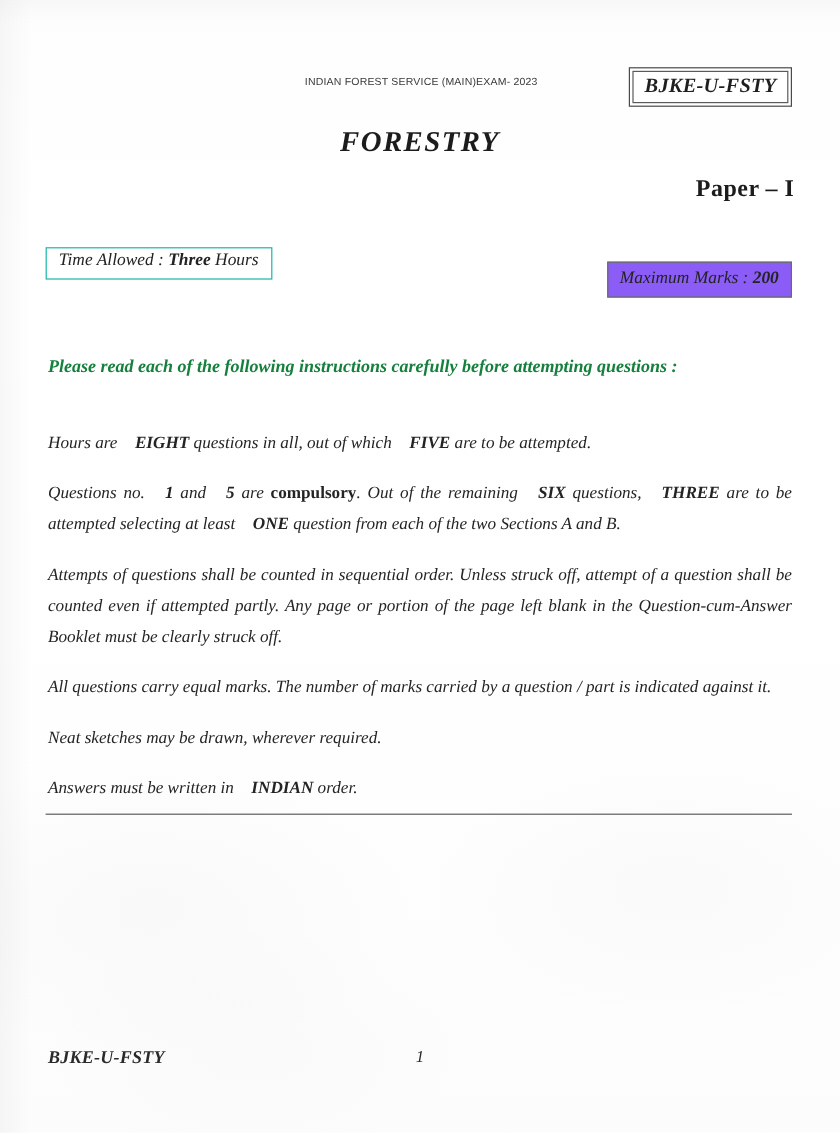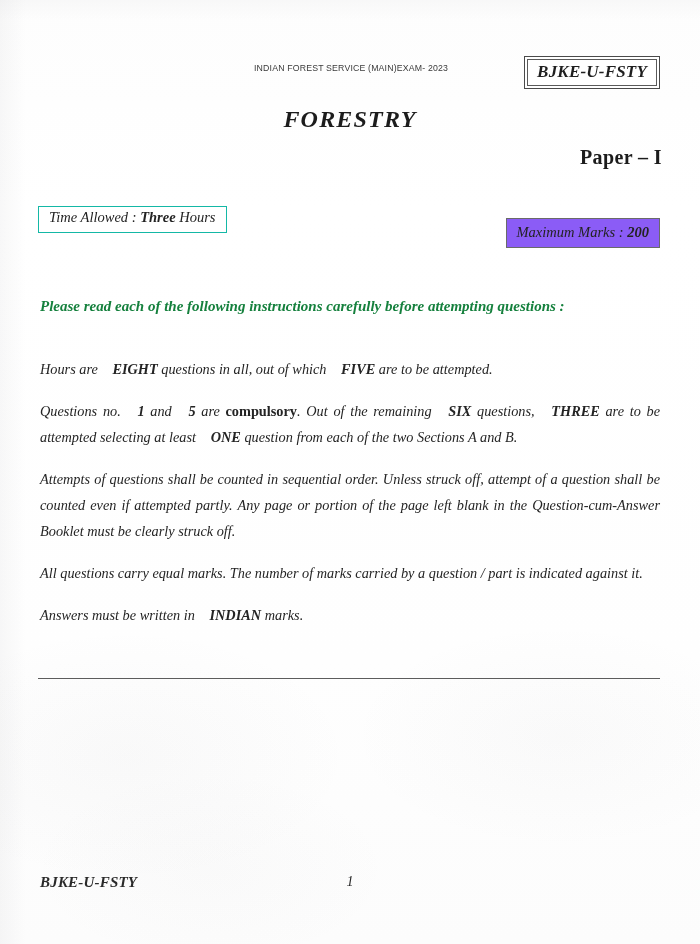--- a/index.html
+++ b/index.html
@@ -257,21 +257,22 @@
   </div>
 
 
   <div class="instr-intro">Please read each of the following instructions carefully before attempting questions :</div>
 
   <div class="instr-list" id="instr-list">
       <div class="instr-item"><span>Hours are </span><b>EIGHT</b><span> questions in all, out of which </span><b>FIVE</b><span> are to be attempted.</span></div>
       <div class="instr-item"><span>Questions no. </span><b>1</b><span> and </span><b>5</b><span> are </span><span class="upright">compulsory</span><span>. Out of the remaining </span><b>SIX</b><span> questions, </span><b>THREE</b><span> are to be attempted selecting at least </span><b>ONE</b><span> question from each of the two Sections A and B.</span></div>
       <div class="instr-item"><span>Attempts of questions shall be counted in sequential order. Unless struck off, attempt of a question shall be counted even if attempted partly. Any page or portion of the page left blank in the Question-cum-Answer Booklet must be clearly struck off.</span></div>
       <div class="instr-item"><span>All questions carry equal marks. The number of marks carried by a question / part is indicated against it.</span></div>
-      <div class="instr-item"><span>Answers must be written in </span><b>INDIAN</b><span> marks.</span></div>
+      <div class="instr-item"><span>Neat sketches may be drawn, wherever required.</span></div>
+      <div class="instr-item"><span>Answers must be written in </span><b>INDIAN</b><span> order.</span></div>
     </div>
 
   <div class="rule"></div>
 
   <div class="footer">
     <div class="footer-code">BJKE-U-FSTY</div>
     <div class="footer-page">1</div>
   </div>
 
 </div>

